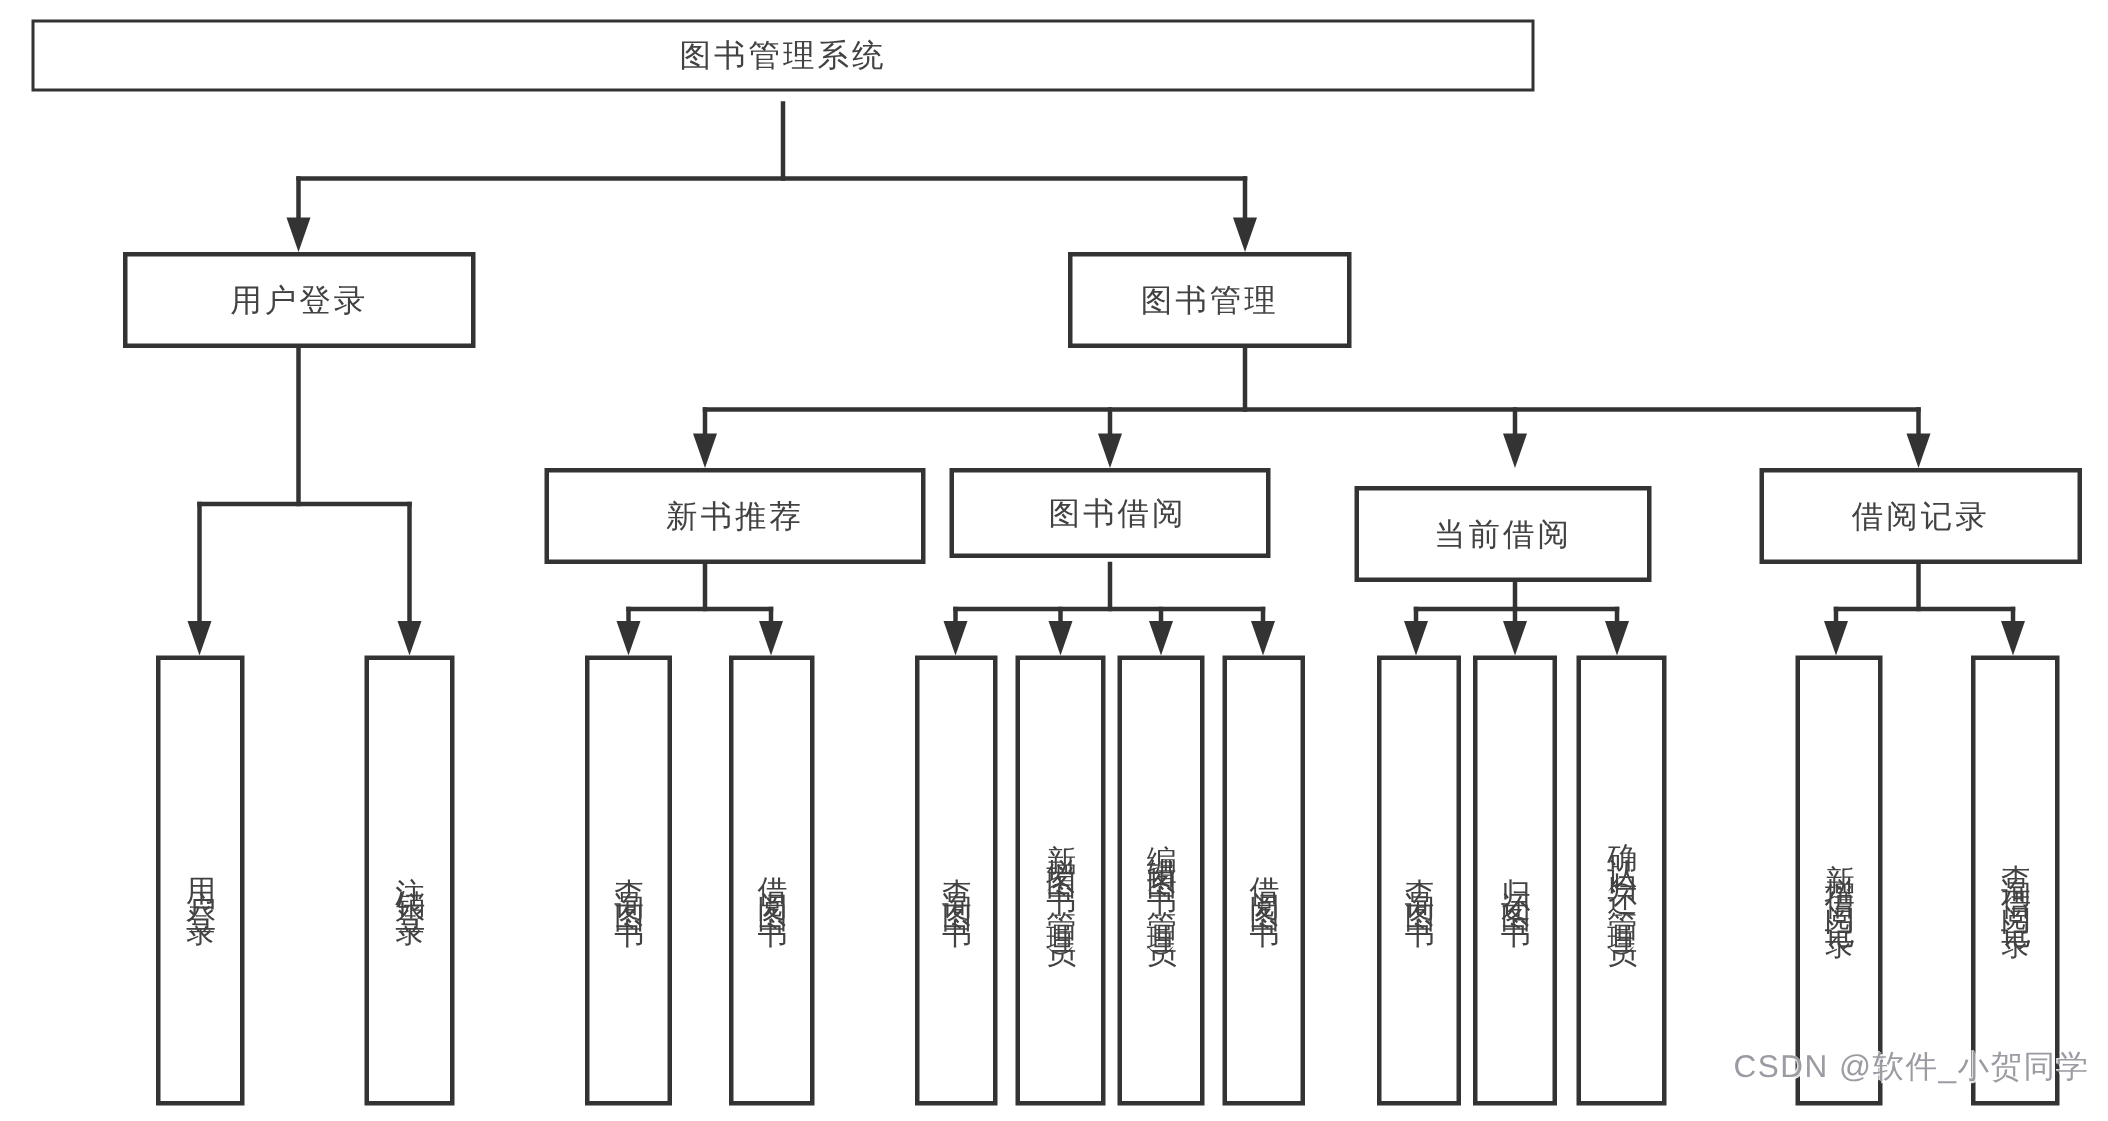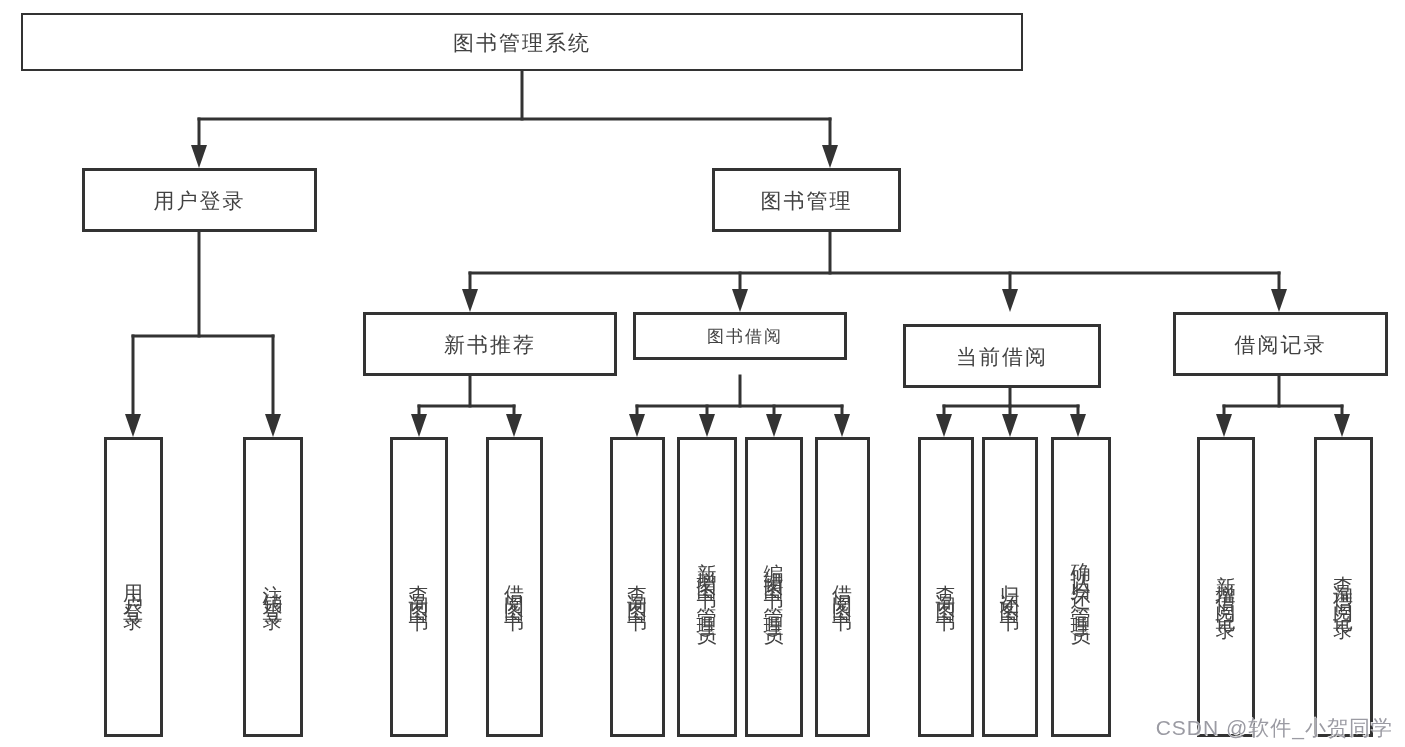--- a/index.html
+++ b/index.html
@@ -42,21 +42,21 @@
   .node.vert span {
     writing-mode: vertical-rl;
     text-orientation: mixed;
     letter-spacing: 9px;
     line-height: 1;
     white-space: nowrap;
   }
   .watermark {
     position: absolute;
     right: 12px;
-    bottom: 5px;
+    bottom: 22px;
     font-size: 21px;
     letter-spacing: 1px;
     color: var(--wm, #9b9ba3);
     text-shadow: 1px 1px 0 rgba(255,255,255,0.85), -1px -1px 0 rgba(255,255,255,0.85);
     z-index: 5;
     white-space: nowrap;
   }
 </style>
 </head>
 <body>
@@ -111,33 +111,33 @@
       <polygon points="1070,414 1086,414 1078,437" fill="#333333"></polygon>
       <line x1="1279" y1="376" x2="1279" y2="406" stroke="#333333" stroke-width="3" stroke-linecap="square"></line>
       <line x1="1224" y1="406" x2="1342" y2="406" stroke="#333333" stroke-width="3" stroke-linecap="square"></line>
       <line x1="1224" y1="406" x2="1224" y2="417" stroke="#333333" stroke-width="3" stroke-linecap="square"></line>
       <polygon points="1216,414 1232,414 1224,437" fill="#333333"></polygon>
       <line x1="1342" y1="406" x2="1342" y2="417" stroke="#333333" stroke-width="3" stroke-linecap="square"></line>
       <polygon points="1334,414 1350,414 1342,437" fill="#333333"></polygon>
     </svg>
 
   <div class="watermark">CSDN @软件_小贺同学</div>
-<div class="node horiz" style="left: 21px; top: 13px; width: 1002px; height: 58px; border-width: 2px; font-size: 21px;">
+<div class="node horiz" style="left: 21px; top: 13px; width: 1002px; height: 48px; border-width: 2px; font-size: 21px;">
       <span>图书管理系统</span>
     </div>
     <div class="node horiz" style="left: 82px; top: 168px; width: 235px; height: 64px; border-width: 3px; font-size: 21px;">
       <span>用户登录</span>
     </div>
     <div class="node horiz" style="left: 712px; top: 168px; width: 189px; height: 64px; border-width: 3px; font-size: 21px;">
       <span>图书管理</span>
     </div>
     <div class="node horiz" style="left: 363px; top: 312px; width: 254px; height: 64px; border-width: 3px; font-size: 21px;">
       <span>新书推荐</span>
     </div>
-    <div class="node horiz" style="left: 633px; top: 312px; width: 214px; height: 48px; border-width: 3px; font-size: 17px; padding-left: 10px;">
+    <div class="node horiz" style="left: 633px; top: 312px; width: 214px; height: 60px; border-width: 3px; font-size: 21px; padding-left: 10px;">
       <span>图书借阅</span>
     </div>
     <div class="node horiz" style="left: 903px; top: 324px; width: 198px; height: 64px; border-width: 3px; font-size: 21px;">
       <span>当前借阅</span>
     </div>
     <div class="node horiz" style="left: 1173px; top: 312px; width: 215px; height: 64px; border-width: 3px; font-size: 21px;">
       <span>借阅记录</span>
     </div>
     <div class="node vert" style="left: 104px; top: 437px; width: 59px; height: 300px; border-width: 3px; font-size: 20px;">
       <span>用户登录</span>

